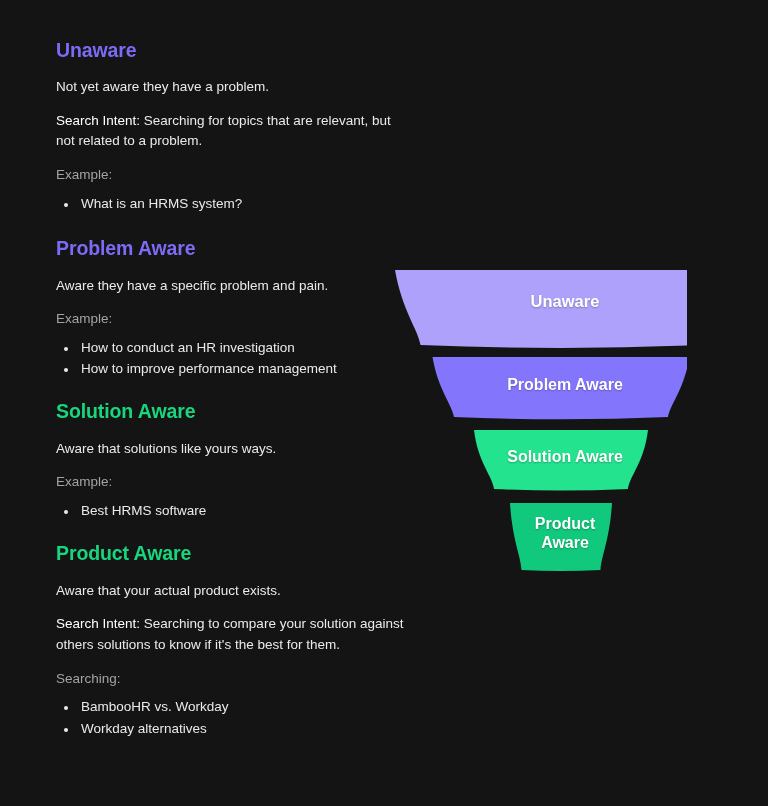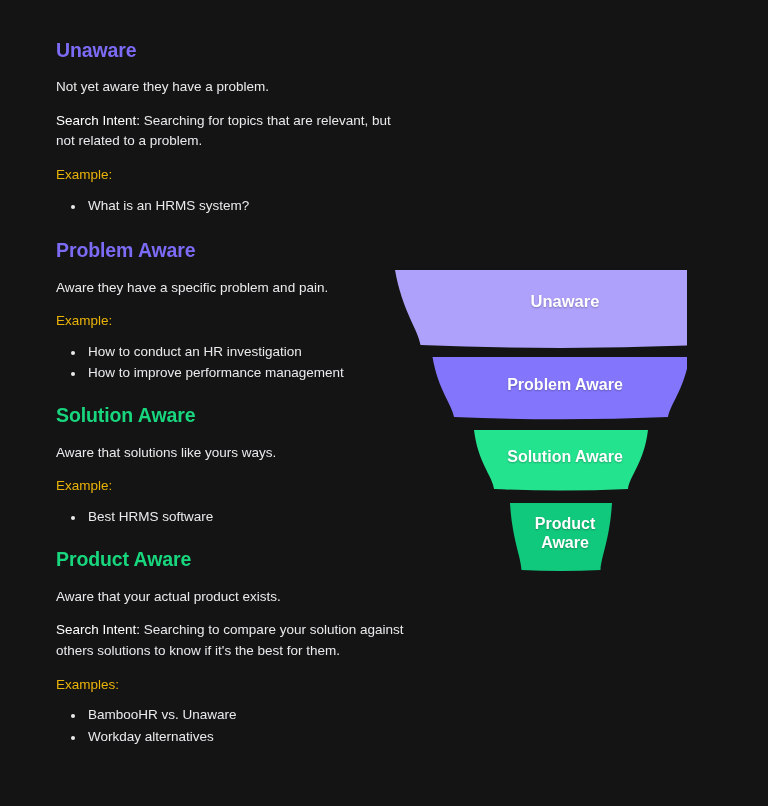--- a/index.html
+++ b/index.html
@@ -43,27 +43,27 @@
     margin: 15px 0 14px 0;
   }
   .stage-intent {
     color: #e9eaec;
     font-size: 13.5px;
     line-height: 1.5;
     margin: 0 0 14px 0;
   }
   .stage-intent b { color: #ffffff; font-weight: normal; }
   .stage-example-label {
-    color: #eab308;
+    color: #a3a3a3;
     font-size: 13.5px;
     line-height: 1.45;
     margin: 0 0 8px 0;
   }
   ul.stage-list {
-    margin: 10px;
+    margin: 3px;
     padding: 0 0 0 19px;
     list-style: disc;
   }
   ul.stage-list li {
     color: #e9eaec;
     font-size: 13.5px;
     line-height: 1.58;
     padding-left: 3px;
   }
   ul.stage-list li::marker { color: #e9eaec; font-size: 12px; }
@@ -129,23 +129,23 @@
       <p class="stage-example-label">Example:</p>
       <ul class="stage-list">
         <li>Best HRMS software</li>
       </ul>
     </div>
 
     <div class="stage-block" id="block-3">
       <h2 class="stage-heading green">Product Aware</h2>
       <p class="stage-desc">Aware that your actual product exists.</p>
       <p class="stage-intent"><b>Search Intent:</b><span> Searching to compare your solution against others solutions to know if it's the best for them.</span></p>
-      <p class="stage-example-label">Examples:</p>
+      <p class="stage-example-label">Searching:</p>
       <ul class="stage-list">
-        <li>BambooHR vs. Unaware</li>
+        <li>BambooHR vs. Workday</li>
         <li>Workday alternatives</li>
       </ul>
     </div>
 
   </div>
 
   <div class="funnel">
     <svg width="368" height="330" viewBox="0 0 368 330">
       <g>
         <path id="seg0" d="M 15 12 L 347 12 C 339.696 53.25, 324.4216 70.5, 321.5 87 Q 181 92.976, 40.5 87 C 37.5784 70.5, 22.304 53.25, 15 12 Z" fill="#aea1fb"></path>

